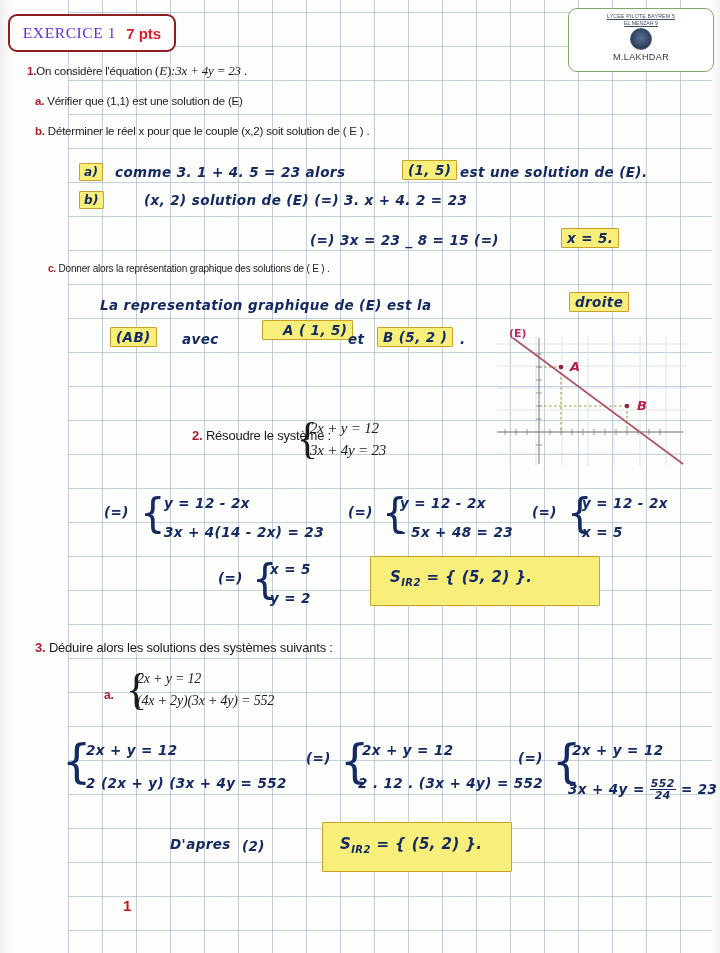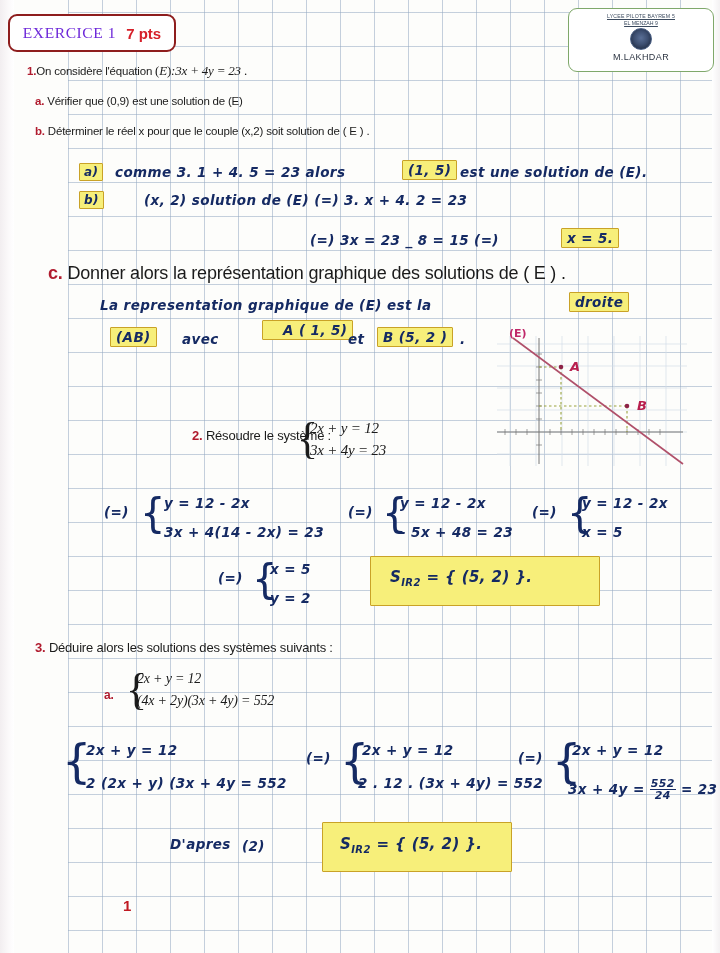--- a/index.html
+++ b/index.html
@@ -215,39 +215,39 @@
   </div>
 
   <div class="printed" style="left:27px; top:63px; font-size:11.5px;">
     <span class="qlabel">1.</span><span>On considère l'équation</span>
     <span class="mathup" style="font-size:13px;">(</span><span class="math" style="font-size:13px;">E</span><span class="mathup" style="font-size:13px;">)</span><span class="math" style="font-size:13px;">:3x + 4y = 23</span>
     <span class="mathup" style="font-size:13px;">.</span>
   </div>
 
   <div class="printed" style="left:35px; top:95px; font-size:11.5px;">
     <span class="qlabel">a.</span>
-    <span>Vérifier que (0,9) est une solution de (E)</span>
+    <span>Vérifier que (1,1) est une solution de (E)</span>
   </div>
 
   <div class="printed" style="left:35px; top:125px; font-size:11.5px;">
     <span class="qlabel">b.</span>
     <span>Déterminer le réel x pour que le couple (x,2) soit solution de  ( E ) .</span>
   </div>
 
   <div class="hl hw hw-sm" style="position:absolute; left:79px; top:163px; padding:1px 4px;">a)</div>
   <div class="hw hw-md" style="left:115px; top:164px;">comme   3. 1 + 4. 5 =  23    alors</div>
   <div class="hl hw hw-md" style="position:absolute; left:402px; top:160px;">(1, 5)</div>
   <div class="hw hw-md" style="left:460px; top:164px;">est une  solution de (E).</div>
 
   <div class="hl hw hw-sm" style="position:absolute; left:79px; top:191px; padding:1px 4px;">b)</div>
   <div class="hw hw-md" style="left:144px; top:192px;">(x, 2)  solution   de (E)  (=)   3. x + 4. 2 = 23</div>
   <div class="hw hw-md" style="left:310px; top:232px;">(=)    3x = 23 _ 8  =  15   (=)</div>
   <div class="hl hw hw-md" style="position:absolute; left:561px; top:228px;">x = 5.</div>
 
-  <div class="printed" style="left:48px; top:263px; font-size:18px;">
+  <div class="printed" style="left:48px; top:263px; font-size:10px;">
     <span class="qlabel">c.</span>
     <span>Donner alors la représentation graphique des solutions de ( E ) .</span>
   </div>
 
   <div class="hw hw-md" style="left:100px; top:297px;">La representation   graphique    de (E)     est  la</div>
   <div class="hl hw hw-md" style="position:absolute; left:569px; top:292px;">droite</div>
 
   <div class="hl hw hw-md" style="position:absolute; left:110px; top:327px;">(AB)</div>
   <div class="hw hw-md" style="left:182px; top:331px;">avec</div>
   <div class="hl hw hw-md" style="position:absolute; left:262px; top:320px;padding-left:20px;">A ( 1, 5)</div>

